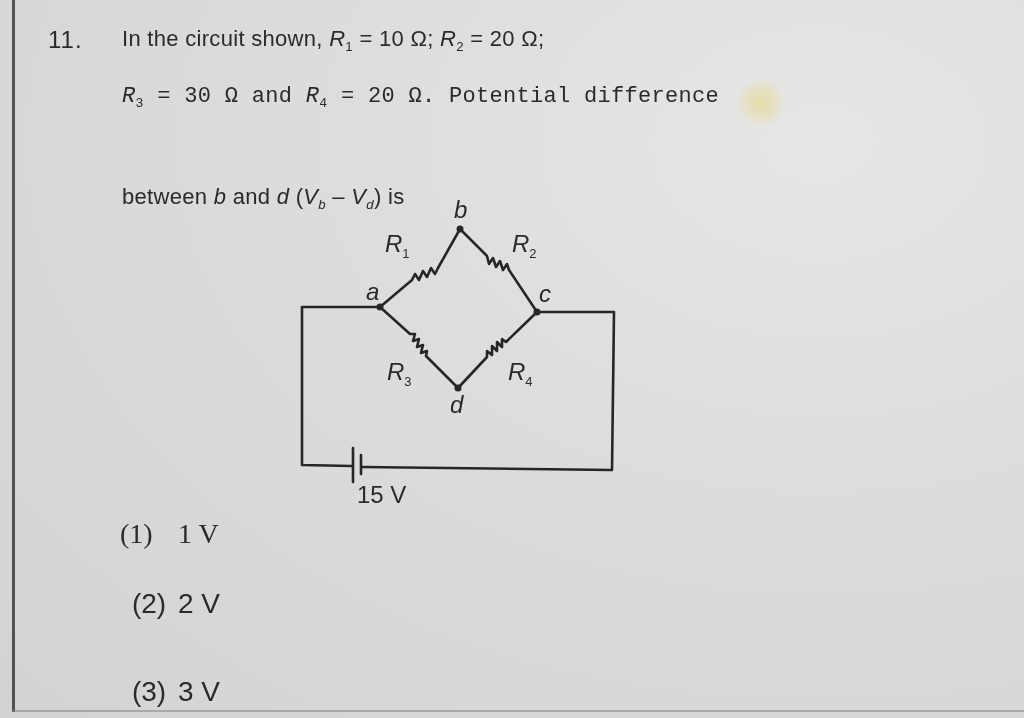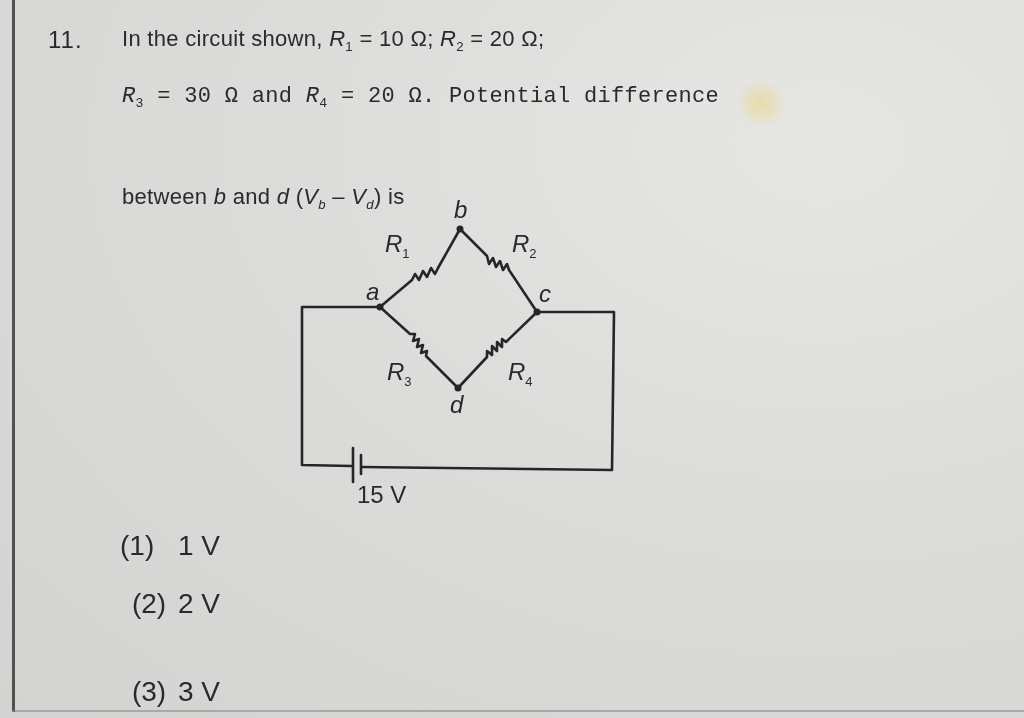--- a/index.html
+++ b/index.html
@@ -32,21 +32,21 @@
     .l1 { top: 26px; }
     .l2 { top: 84px; font-family: Liberation Mono, monospace; }
     .l3 { top: 136px; margin-top: 48px; }
     .it { font-style: italic; }
     sub { font-size: 0.6em; font-style: normal; vertical-align: -0.35em; }
     .circuit { position: absolute; left: 0; top: 0; }
     .opt {
       position: absolute; left: 120px; font-size: 28px;
     }
     .opt .num { display: inline-block; width: 58px; }
-    .o1 { top: 530px; }
+    .o1 { top: 518px; font-family: Liberation Serif, serif; }
     .o2 { top: 588px; text-align: center; }
     .o3 { top: 676px; text-align: center; }
   </style>
 </head>
 <body>
 
 <div class="margin-line"></div>
 <div class="bottom-line"></div>
 <div class="highlight"></div>
 

